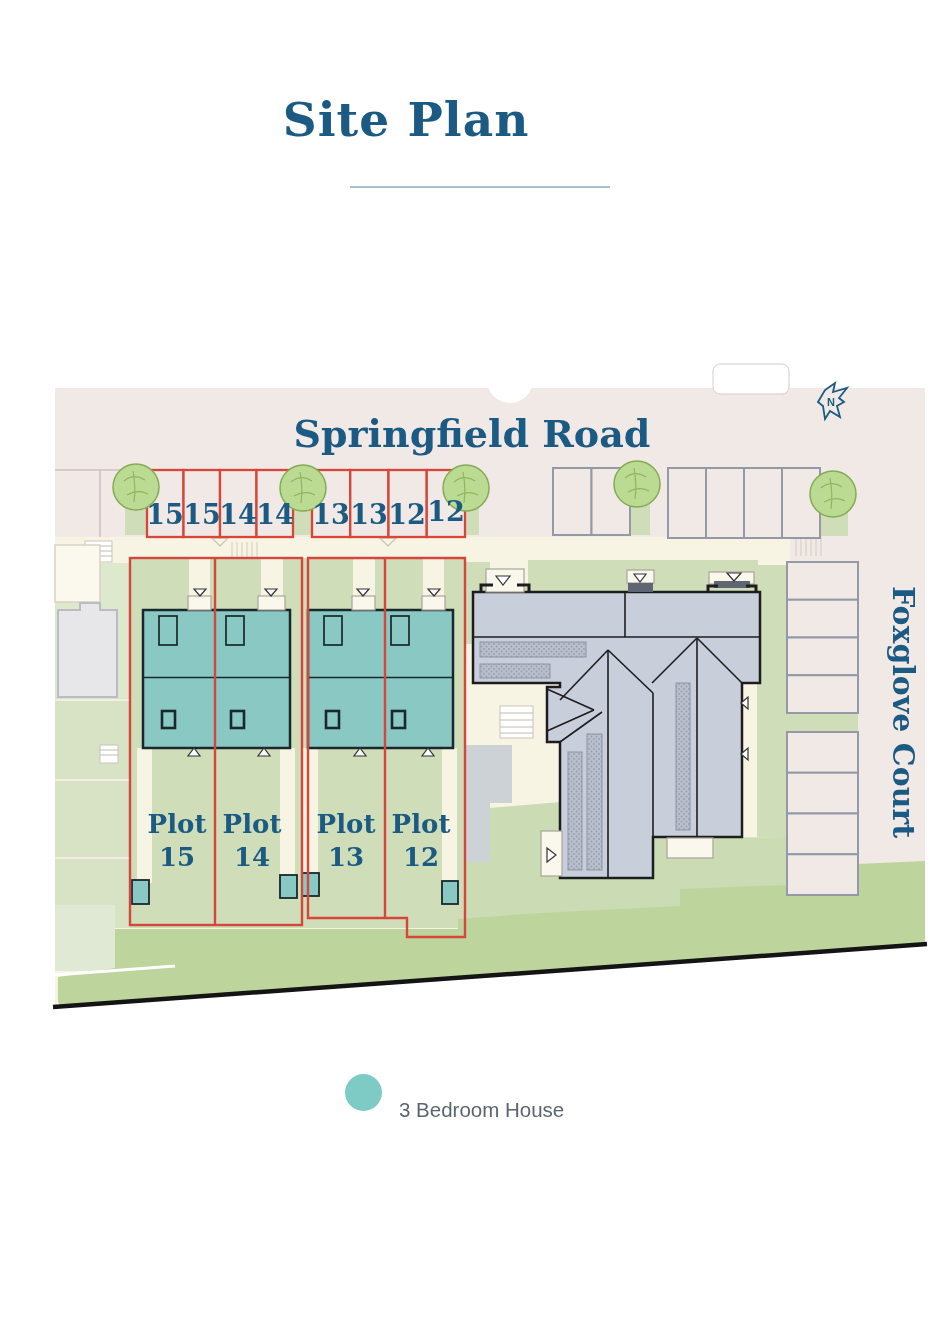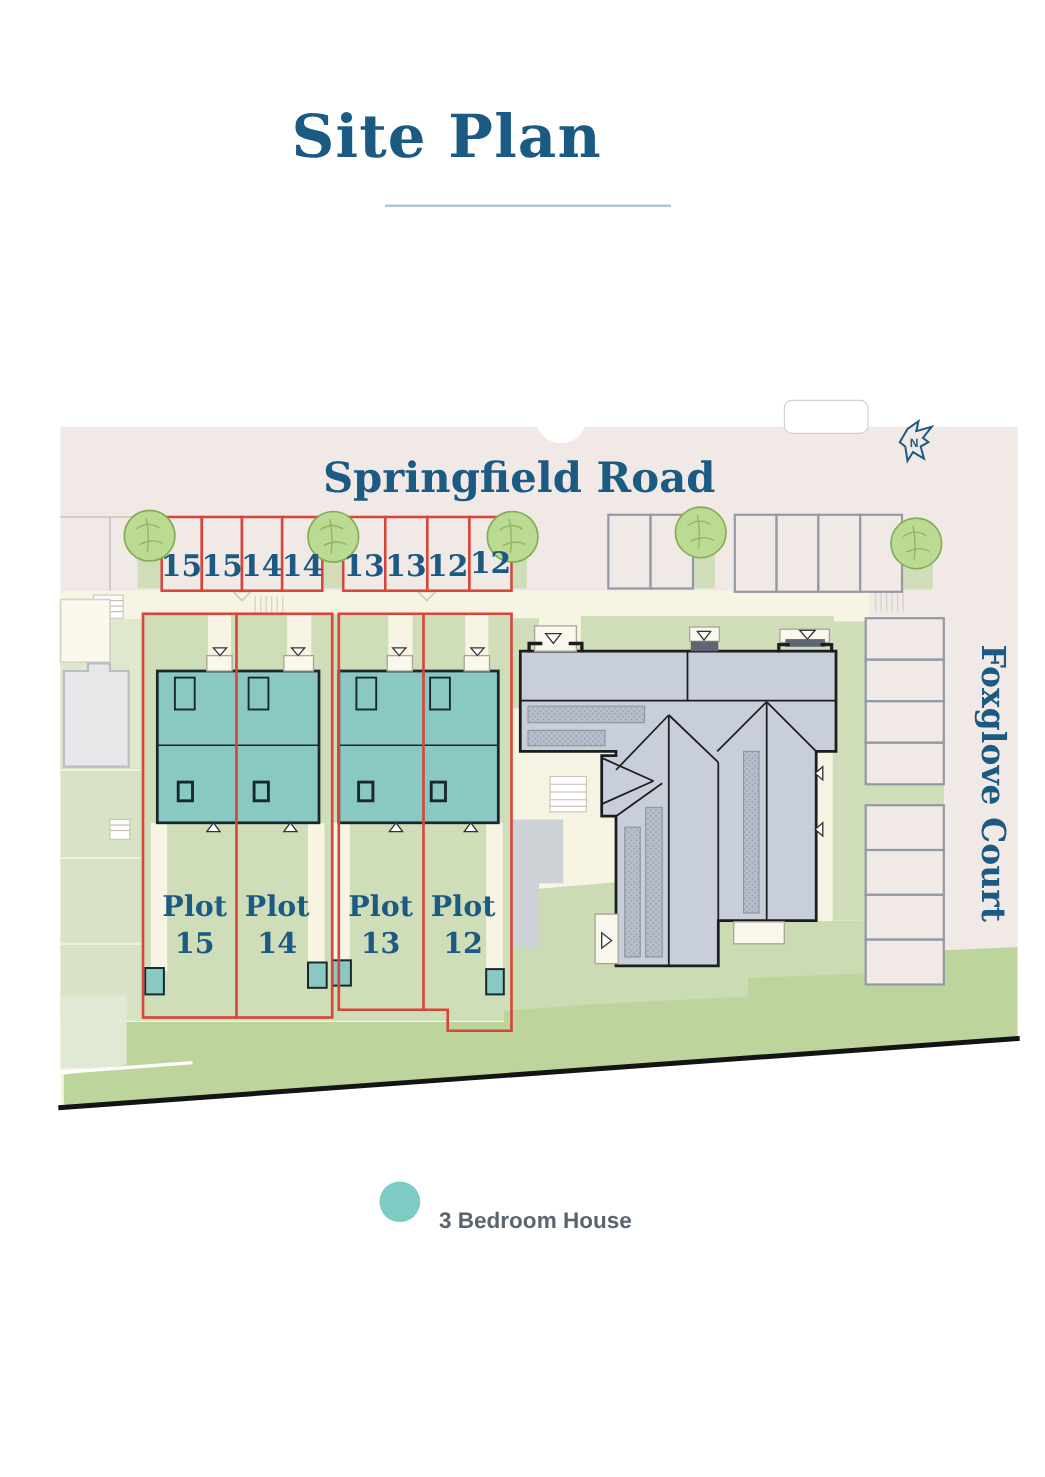--- a/index.html
+++ b/index.html
@@ -1,23 +1,23 @@
 <!DOCTYPE html>
 <html><head>
 <meta charset="utf-8">
 <style>
   html,body{margin:0;padding:0;background:#ffffff;}
   body{width:950px;height:1343px;position:relative;font-family:"DejaVu Serif",serif;overflow:hidden;}
   .title{position:absolute;top:92px;left:0;width:812px;text-align:center;
-         font-size:54px;font-weight:bold;color:#1b5a82;letter-spacing:1px;}
+         font-size:47px;font-weight:bold;color:#1b5a82;letter-spacing:1px;}
   .title-underline{position:absolute;top:186px;left:350px;width:260px;height:2px;background:#a2c1d3;}
   .legend{position:absolute;top:1062px;left:345px;display:flex;align-items:center;
           font-family:"Liberation Sans",sans-serif;}
   .legend-swatch{width:37px;height:37px;border-radius:50%;background:#7ecac5;}
-  .legend-label{margin-left:17px;font-size:20.5px;font-weight:bold;color:#5a6570;margin-top:36px;}
+  .legend-label{margin-left:17px;font-size:20.5px;font-weight:normal;color:#5a6570;margin-top:36px;}
   svg{position:absolute;top:0;left:0;}
   svg .t-blue{fill:#1b5a82;font-weight:bold;font-family:"DejaVu Serif",serif;}
   svg .pnum{font-size:27px;text-anchor:middle;}
   svg .plabel{font-size:26px;text-anchor:middle;}
   svg .road-name{font-size:38px;text-anchor:middle;}
   svg .court-name{font-size:30px;text-anchor:middle;}
   svg .red-space{fill:#f1e9e6;stroke:#d6463a;stroke-width:2.3;}
   svg .gray-space{fill:#f1e9e6;stroke:#939aa5;stroke-width:2;}
   svg .fox-space{fill:#f0e9e6;stroke:#939aa5;stroke-width:2;}
   svg .red-bound{fill:none;stroke:#d6463a;stroke-width:2.4;}

